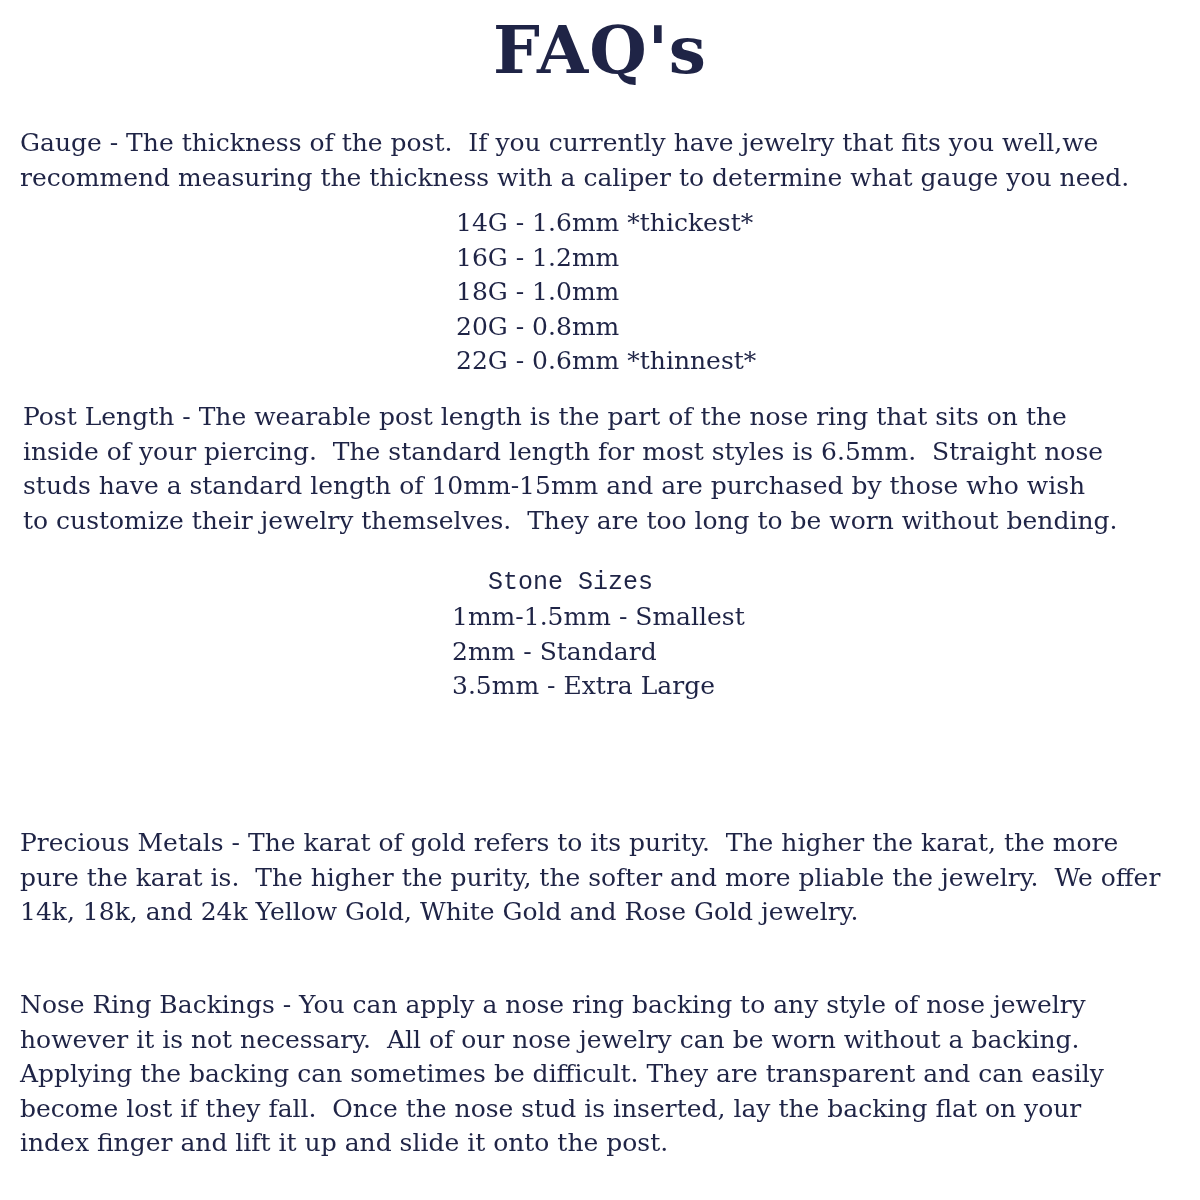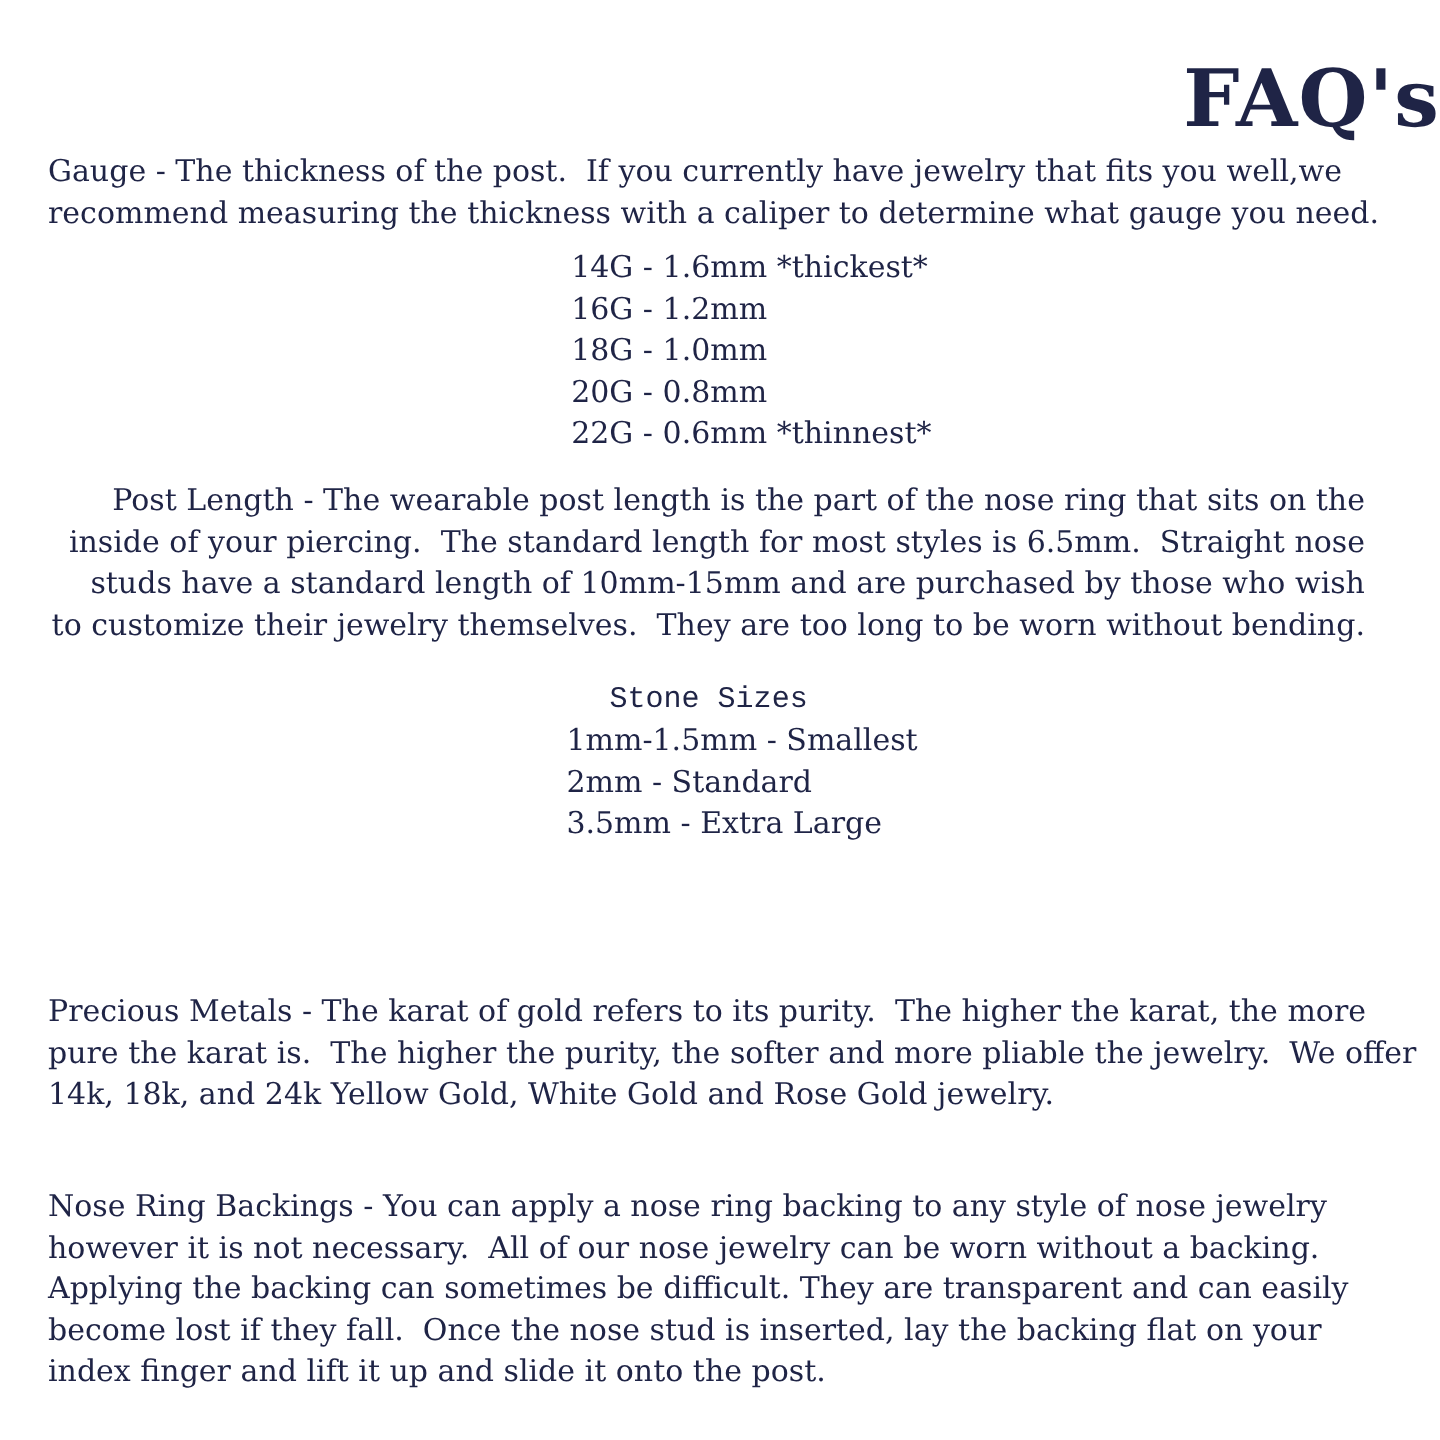--- a/index.html
+++ b/index.html
@@ -10,36 +10,34 @@
     color: #1f2446;
     font-family: "DejaVu Serif", "Liberation Serif", serif;
     position: relative;
     overflow: hidden;
   }
   .abs { position: absolute; }
   .line {
     white-space: pre;
     font-size: 25px;
     line-height: 34.5px;
-    margin-left: 20px;
   }
   #page-title {
     top: 17px;
     left: 0;
     width: 1200px;
-    text-align: right;
+    text-align: center;
     font-size: 66px;
     line-height: 1;
     font-weight: bold;
     letter-spacing: 1px;
-    margin-top: 32px;
   }
   #gauge-paragraph   { top: 126px; left: 20px; }
   #gauge-size-list   { top: 206px; left: 456px; }
-  #post-length-paragraph { top: 400px; left: 23px; text-align: right; }
+  #post-length-paragraph { top: 400px; left: 23px; }
   #stone-sizes-heading   { top: 566px; left: 488px; font-family: Liberation Mono, monospace; }
   #stone-size-list       { top: 600px; left: 452px; }
   #precious-metals-paragraph   { top: 826px; left: 20px; }
   #nose-ring-backings-paragraph { top: 988px; left: 20px; }
 </style>
 </head>
 <body style="color: rgb(31, 36, 70); background: rgb(255, 255, 255);">
 
 <div id="page-title" class="abs">FAQ's</div>
 

